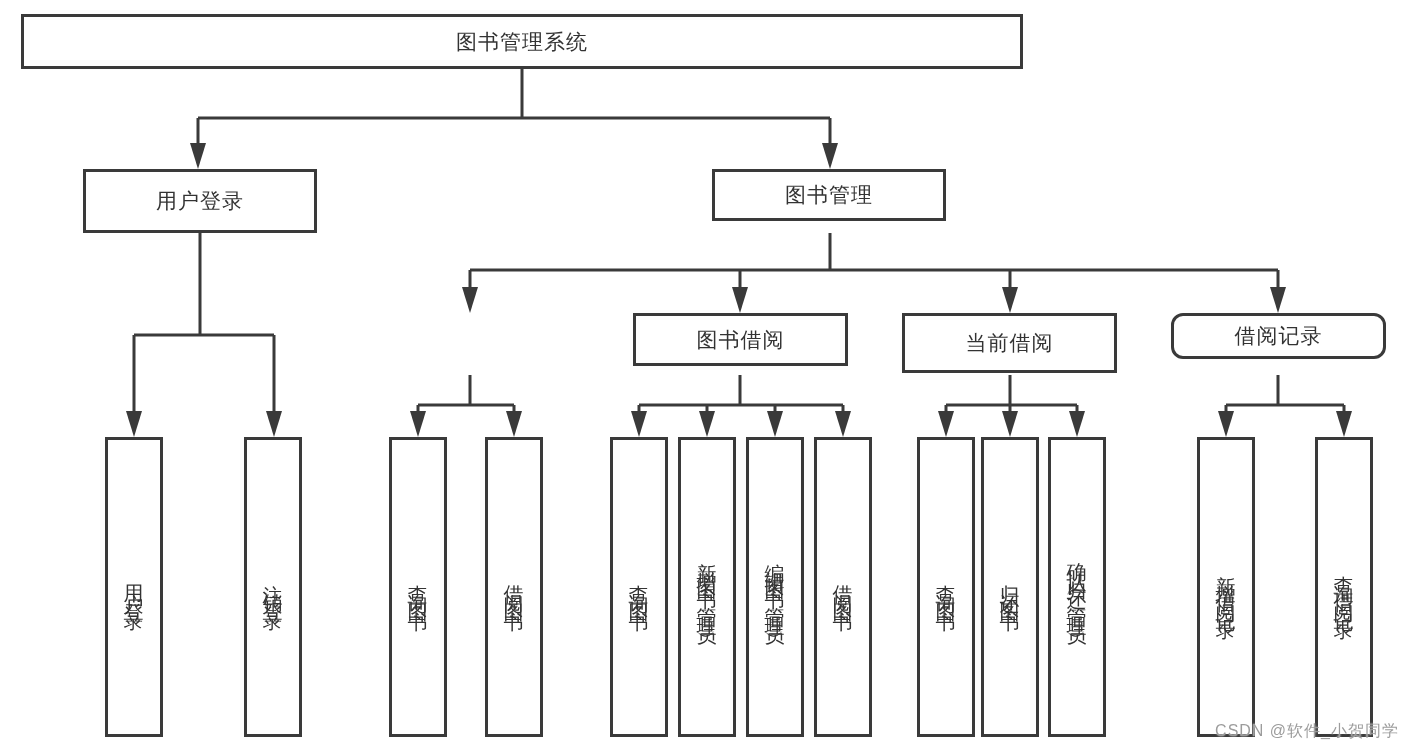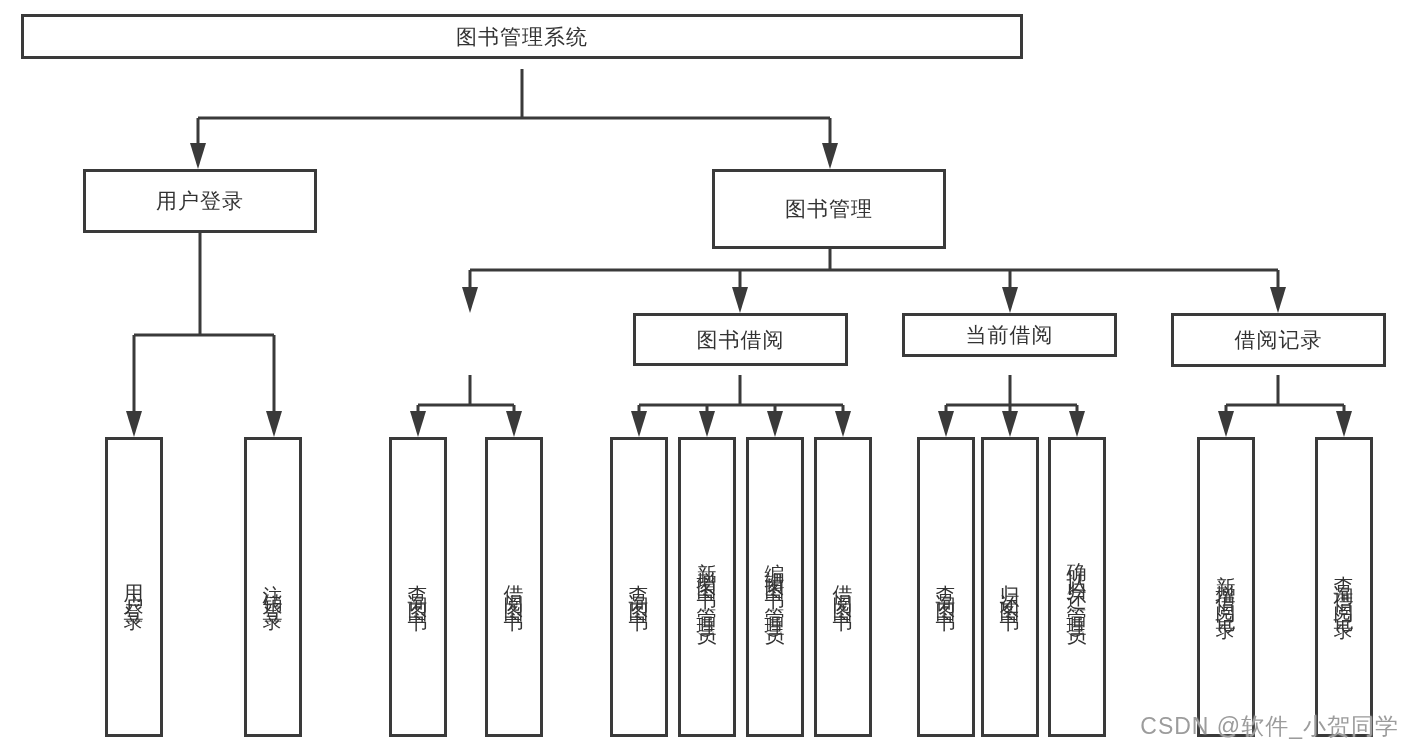--- a/index.html
+++ b/index.html
@@ -49,21 +49,21 @@
     font-size: 20px;
     letter-spacing: 9px;
     line-height: 1;
     color: #333333;
     white-space: nowrap;
   }
   .watermark {
     position: absolute;
     right: 6px;
     bottom: 5px;
-    font-size: 23px;
+    font-size: 16px;
     color: #9c9c9c;
     text-shadow: 0 0 2px #ffffff;
     letter-spacing: 1px;
     pointer-events: none;
   }
 </style>
 </head>
 <body>
 
 <div class="canvas">
@@ -104,38 +104,38 @@
       <polygon points="767,411 783,411 775,437"></polygon>
       <polygon points="835,411 851,411 843,437"></polygon>
       <polygon points="938,411 954,411 946,437"></polygon>
       <polygon points="1002,411 1018,411 1010,437"></polygon>
       <polygon points="1069,411 1085,411 1077,437"></polygon>
       <polygon points="1218,411 1234,411 1226,437"></polygon>
       <polygon points="1336,411 1352,411 1344,437"></polygon>
     </g>
   </svg>
 
-  <div class="node hbox" style="left:21px; top:14px; width:1002px; height:45px;">
+  <div class="node hbox" style="left:21px; top:14px; width:1002px; height:55px;">
     <span>图书管理系统</span>
   </div>
 
   <div class="node hbox" style="left:83px; top:169px; width:234px; height:64px;">
     <span>用户登录</span>
   </div>
-  <div class="node hbox" style="left:712px; top:169px; width:234px; height:80px;">
+  <div class="node hbox" style="left:712px; top:169px; width:234px; height:52px;">
     <span>图书管理</span>
   </div>
 
   <div class="node hbox" style="left:633px; top:313px; width:215px; height:53px;">
     <span>图书借阅</span>
   </div>
-  <div class="node hbox" style="left:902px; top:313px; width:215px; height:44px;">
+  <div class="node hbox" style="left:902px; top:313px; width:215px; height:60px;">
     <span>当前借阅</span>
   </div>
-  <div class="node hbox" style="left:1171px; top:313px; width:215px; height:54px;">
+  <div class="node hbox" style="left:1171px; top:313px; width:215px; height:46px;border-radius:12px;">
     <span>借阅记录</span>
   </div>
 
   <div class="node vbox" style="left:105px;">
     <span class="vtext">用户登录</span>
   </div>
   <div class="node vbox" style="left:244px;">
     <span class="vtext">注销登录</span>
   </div>
   <div class="node vbox" style="left:389px;">

